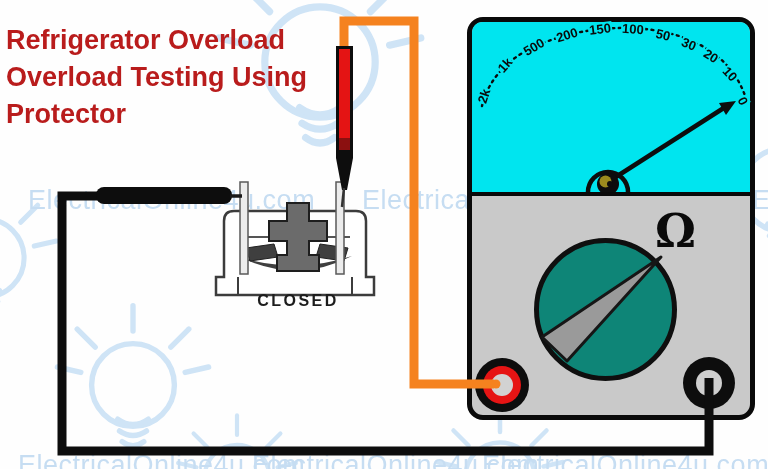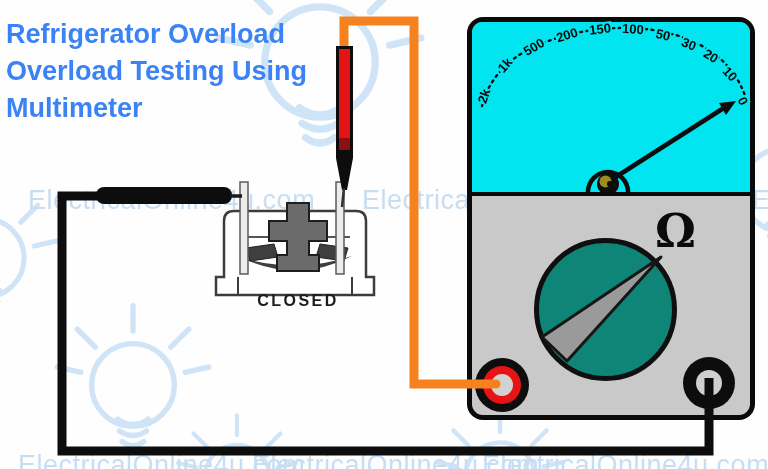--- a/index.html
+++ b/index.html
@@ -3,22 +3,22 @@
 <meta charset="utf-8">
 <style>
   html,body{margin:0;padding:0;background:#fff;}
   #page{position:relative;width:768px;height:469px;overflow:hidden;background:#fefefe;
         font-family:"Liberation Sans",sans-serif;}
   
   #wm-svg{position:absolute;left:0;top:0;z-index:0;}
   .wm-text{position:absolute;z-index:0;font:27px "Liberation Sans",sans-serif;
            color:#c6ddf2;white-space:nowrap;letter-spacing:.5px;}
   
-  #title{position:absolute;left:6px;top:16px;z-index:5;width:360px;
-         font:bold 27px/37px "Liberation Sans",sans-serif;color:#3b82f6;}
+  #title{position:absolute;left:6px;top:22px;z-index:5;width:360px;
+         font:bold 27px/37px "Liberation Sans",sans-serif;color:#b91c1c;}
   
   #meter{position:absolute;left:467px;top:17px;width:278px;height:393px;z-index:1;
          background:#c9c9c9;border:5px solid #0a0a0a;border-radius:16px;}
   #display{position:absolute;left:0;top:0;width:278px;height:170px;
            background:#00e5ef;border-bottom:4px solid #0a0a0a;border-radius:10px 10px 0 0;}
   #scale-svg{position:absolute;left:0;top:0;}
   .slabel{position:absolute;transform:translate(-50%,-50%) rotate(var(--r));
           font:bold 13px "Liberation Sans",sans-serif;color:#0a0a0a;
           background:#00e5ef;padding:0 1px;line-height:1;white-space:nowrap;}
   #dial-svg{position:absolute;left:56px;top:210px;}
@@ -57,21 +57,21 @@
   <span class="wm-text" style="left:28px;top:185px">ElectricalOnline4u.com</span>
   <span class="wm-text" style="left:362px;top:185px">ElectricalOnline4u.com</span>
   <span class="wm-text" style="left:752px;top:185px">ElectricalOnline4u.com</span>
   <span class="wm-text" style="left:18px;top:450px">ElectricalOnline4u.com</span>
   <span class="wm-text" style="left:252px;top:450px">ElectricalOnline4u.com</span>
   <span class="wm-text" style="left:482px;top:450px">ElectricalOnline4u.com</span>
 
   <div id="title">
     <div>Refrigerator Overload</div>
     <div>Overload Testing Using</div>
-    <div>Multimeter</div>
+    <div>Protector</div>
   </div>
 
   <div id="meter">
     <div id="display">
       <svg id="scale-svg" width="278" height="170">
 
         <path d="M10,84 C16,58 36,36 64,24 C96,10 128,5 161,6 C196,8 224,17 245,34 C260,46 270,62 275,80" fill="none" stroke="#0b0b0b" stroke-width="2.4" stroke-dasharray="2 4.5" stroke-linecap="round"></path>
 
         <line x1="136" y1="160" x2="258" y2="82" stroke="#0d0d0d" stroke-width="4.5"></line>
         <polygon points="264,79 254,93 247,81" fill="#0d0d0d"></polygon>

